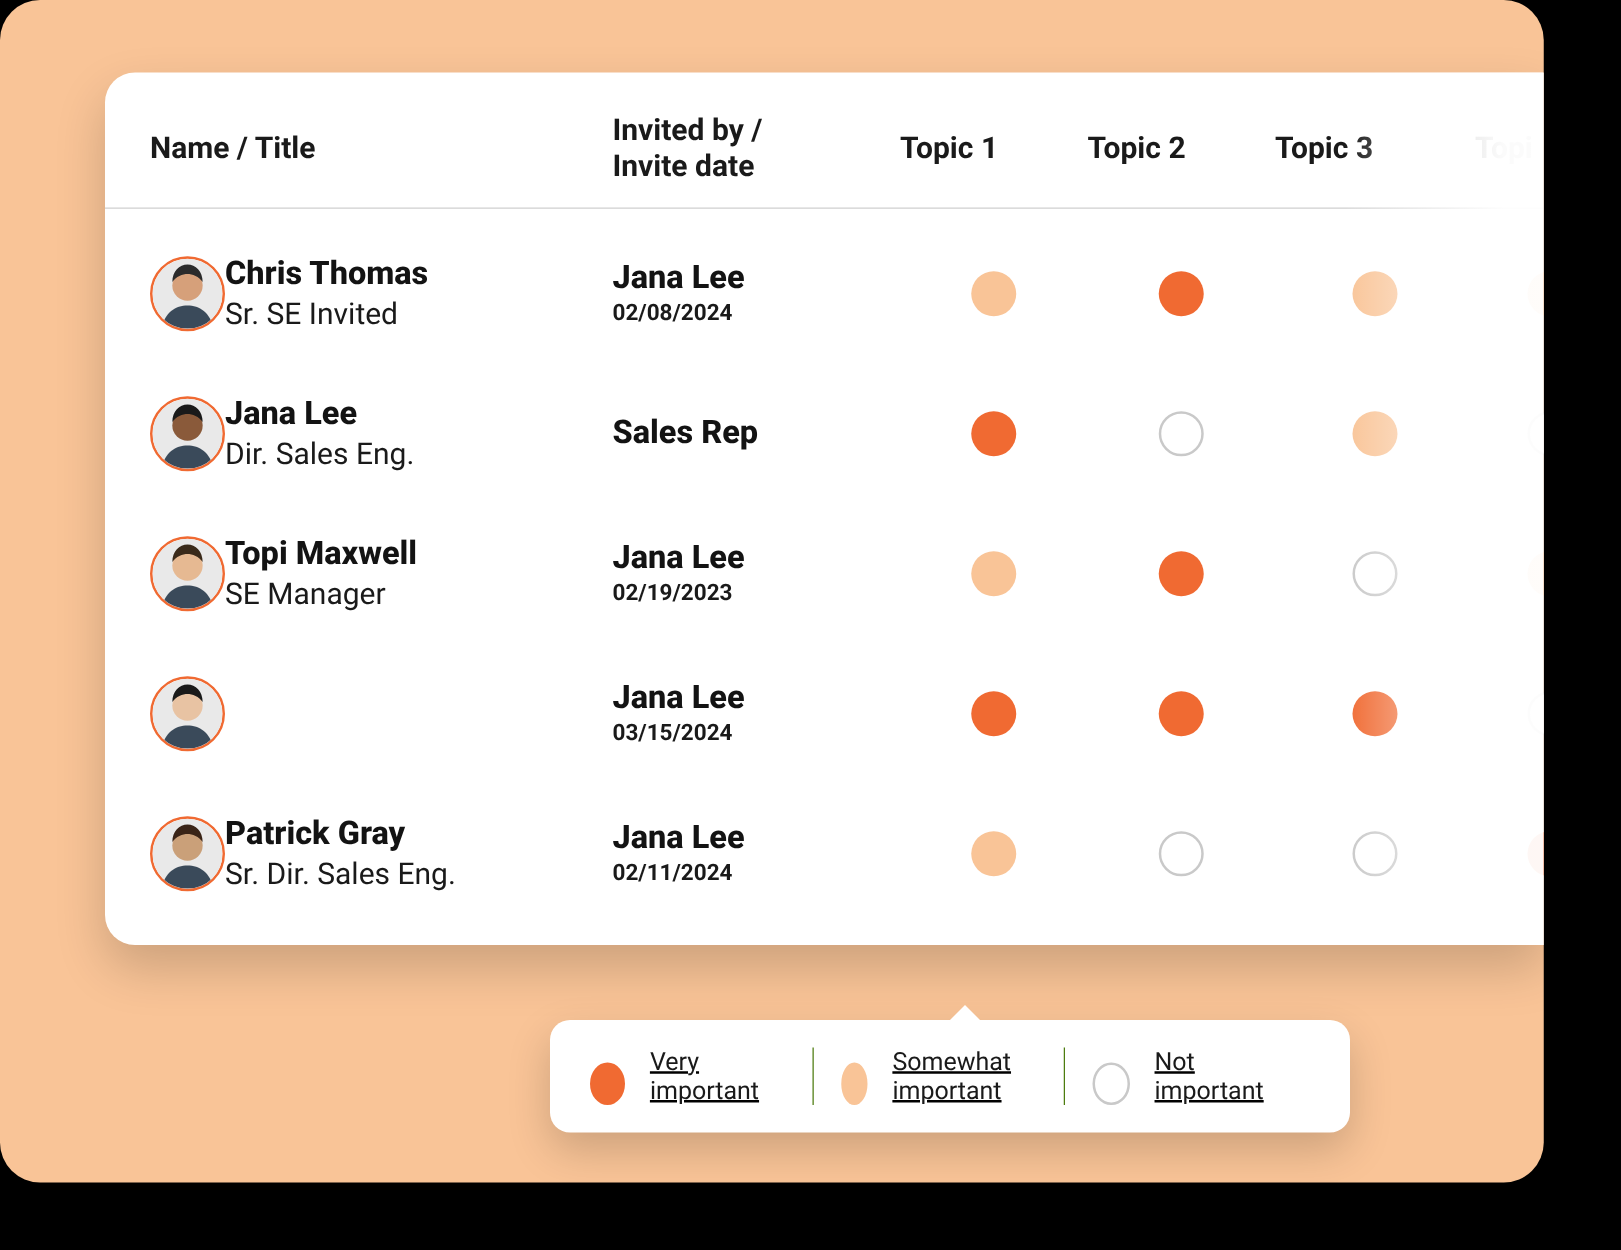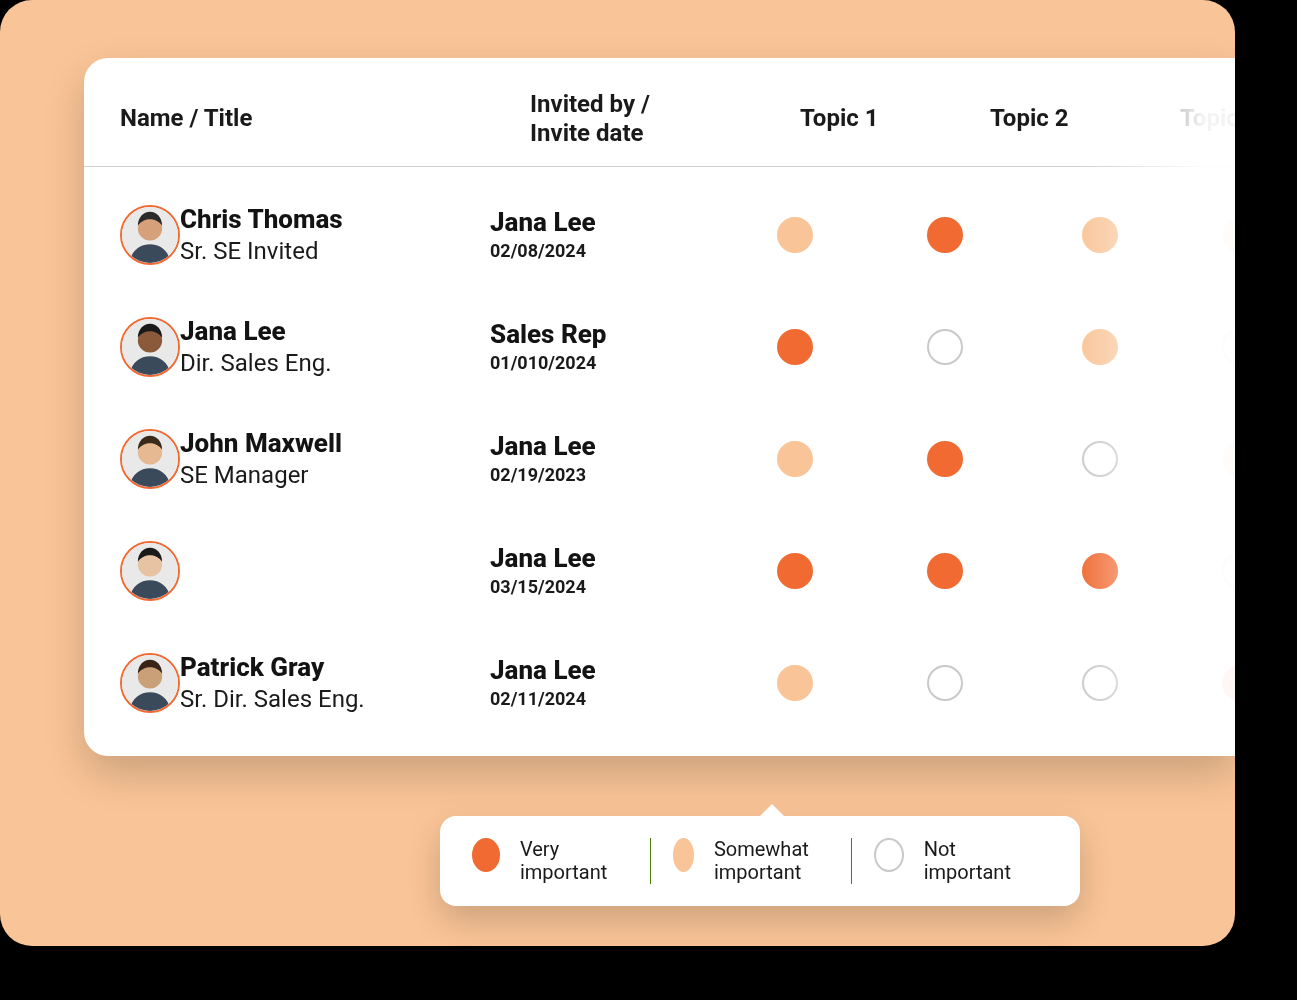--- a/index.html
+++ b/index.html
@@ -37,21 +37,20 @@
     width: 160px;
     background: linear-gradient(90deg, rgba(255,255,255,0) 0%, rgba(255,255,255,0.95) 80%);
     pointer-events: none;
   }
   .header-row {
     display: grid;
     grid-template-columns: 370px 230px 150px 150px 160px 120px;
     align-items: center;
     padding: 0 0 18px 36px;
     border-bottom: 1px solid #cfcfcf;
-    gap: 40px;
   }
   .header-cell {
     font-size: 24px;
     font-weight: 700;
     color: #1a1a1a;
     line-height: 1.2;
   }
   .header-cell.center { }
   .header-cell.faded { color: #b5b5b5; }
   .rows { padding-top: 12px; }
@@ -102,22 +101,23 @@
     content: "";
     position: absolute;
     top: -12px;
     left: 318px;
     width: 0; height: 0;
     border-left: 14px solid transparent;
     border-right: 14px solid transparent;
     border-bottom: 14px solid #fff;
   }
   .legend-item {
-    display: flex; align-items: flex-start; gap: 20px;
+    display: flex; align-items: flex-end; gap: 20px;
     padding: 0 22px;
+    text-decoration: underline;
   }
   .legend-item:first-child { padding-left: 4px; }
   .legend-item + .legend-item { border-left: 1px solid #4d7c0f; }
   .legend .dot { width: 34px; height: 34px; }
   .legend-label {
     font-size: 20px; color: #1a1a1a; line-height: 1.15;
     max-width: 120px;
   }
 </style>
 </head>
@@ -180,21 +180,20 @@
     <path d="M8 60c2-14 12-20 22-20s20 6 22 20z" fill="#3a4a5a"></path>
   </svg>
             </div>
             <div class="name-block">
               <div class="name">Jana Lee</div>
               <div class="title">Dir. Sales Eng.</div>
             </div>
           </div>
           <div class="invite-block">
             <div class="invited-by">Sales Rep</div>
-            <div class="invite-date">01/010/2024</div>
           </div>
           <div class="dot-cell">
             <span class="dot very"></span>
           </div>
           <div class="dot-cell">
             <span class="dot not"></span>
           </div>
           <div class="dot-cell">
             <span class="dot somewhat"></span>
           </div>
@@ -206,21 +205,21 @@
           <div class="name-cell">
             <div class="avatar">
               <svg viewBox="0 0 60 60" xmlns="http://www.w3.org/2000/svg">
     <rect width="60" height="60" fill="#e9e9e9"></rect>
     <circle cx="30" cy="23" r="13" fill="#e6b992"></circle>
     <path d="M17 20c0-9 6-15 13-15s13 6 13 15c-3-5-9-7-13-7s-10 2-13 7z" fill="#3a2a1a"></path>
     <path d="M8 60c2-14 12-20 22-20s20 6 22 20z" fill="#3a4a5a"></path>
   </svg>
             </div>
             <div class="name-block">
-              <div class="name">John Maxwell</div>
+              <div class="name">Topi Maxwell</div>
               <div class="title">SE Manager</div>
             </div>
           </div>
           <div class="invite-block">
             <div class="invited-by">Jana Lee</div>
             <div class="invite-date">02/19/2023</div>
           </div>
           <div class="dot-cell">
             <span class="dot somewhat"></span>
           </div>

